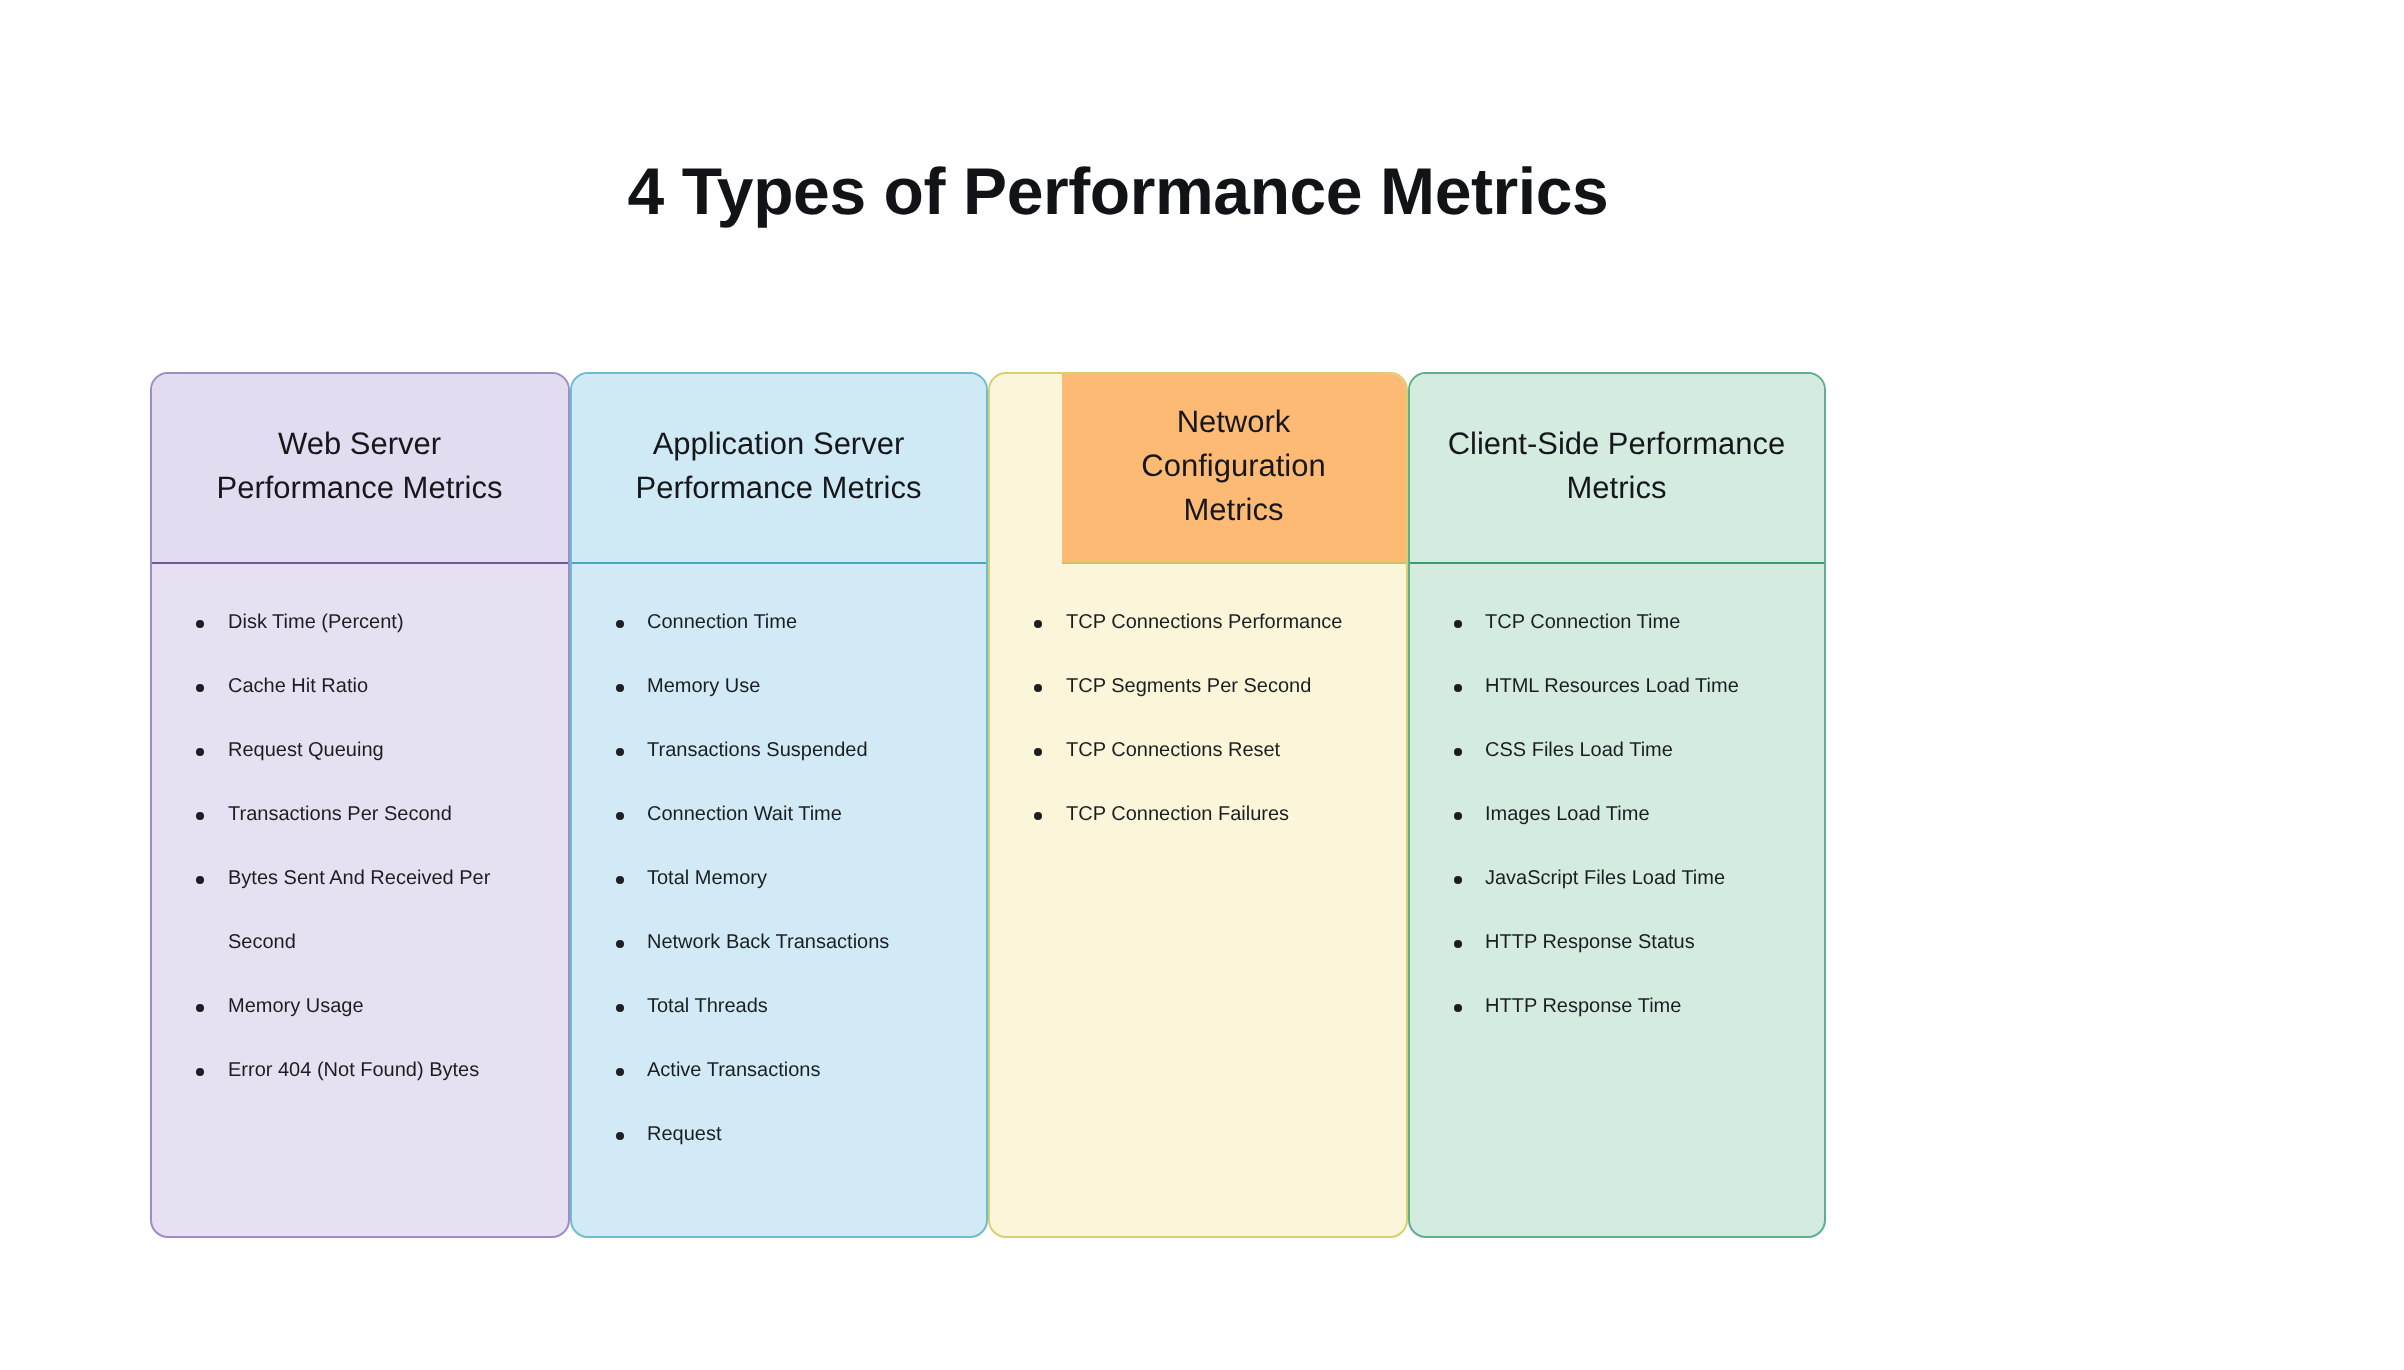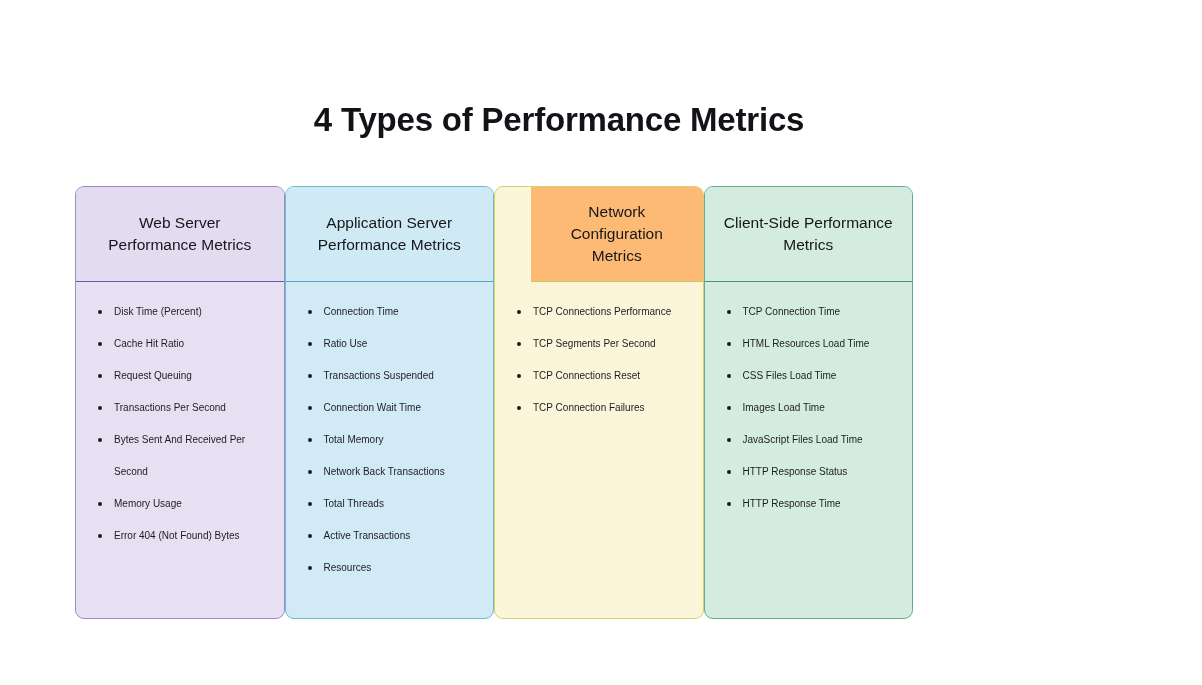--- a/index.html
+++ b/index.html
@@ -16,21 +16,21 @@
   }
   #infographic {
     position: relative;
     width: 1202px;
     height: 685px;
     background: #ffffff;
   }
   #page-title {
     position: absolute;
     left: 0;
-    top: 100px;
+    top: 76px;
     width: 1118px;
     text-align: center;
     font-size: 33px;
     font-weight: bold;
     color: #111317;
     letter-spacing: -0.2px;
     line-height: 1.2;
   }
   #cards {
     position: absolute;
@@ -135,28 +135,28 @@
       </div>
     </div>
 
     <div class="card c2">
       <div class="card-header">
         <span class="card-header-text">Application Server Performance Metrics</span>
       </div>
       <div class="card-body">
         <ul class="metric-list">
           <li>Connection Time</li>
-          <li>Ratio Use</li>
+          <li>Memory Use</li>
           <li>Transactions Suspended</li>
           <li>Connection Wait Time</li>
           <li>Total Memory</li>
           <li>Network Back Transactions</li>
           <li>Total Threads</li>
           <li>Active Transactions</li>
-          <li>Resources</li>
+          <li>Request</li>
         </ul>
       </div>
     </div>
 
     <div class="card c3">
       <div class="card-header">
         <span class="card-header-text">Network Configuration Metrics</span>
       </div>
       <div class="card-body">
         <ul class="metric-list">

